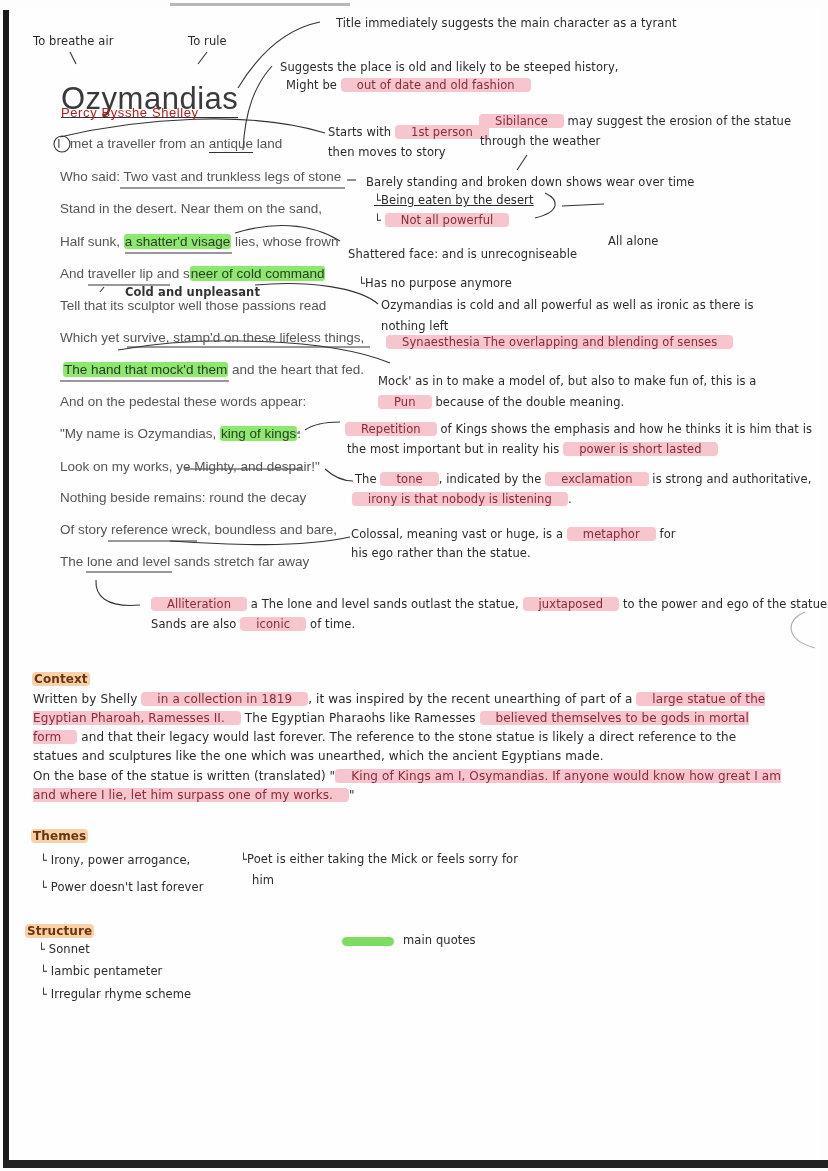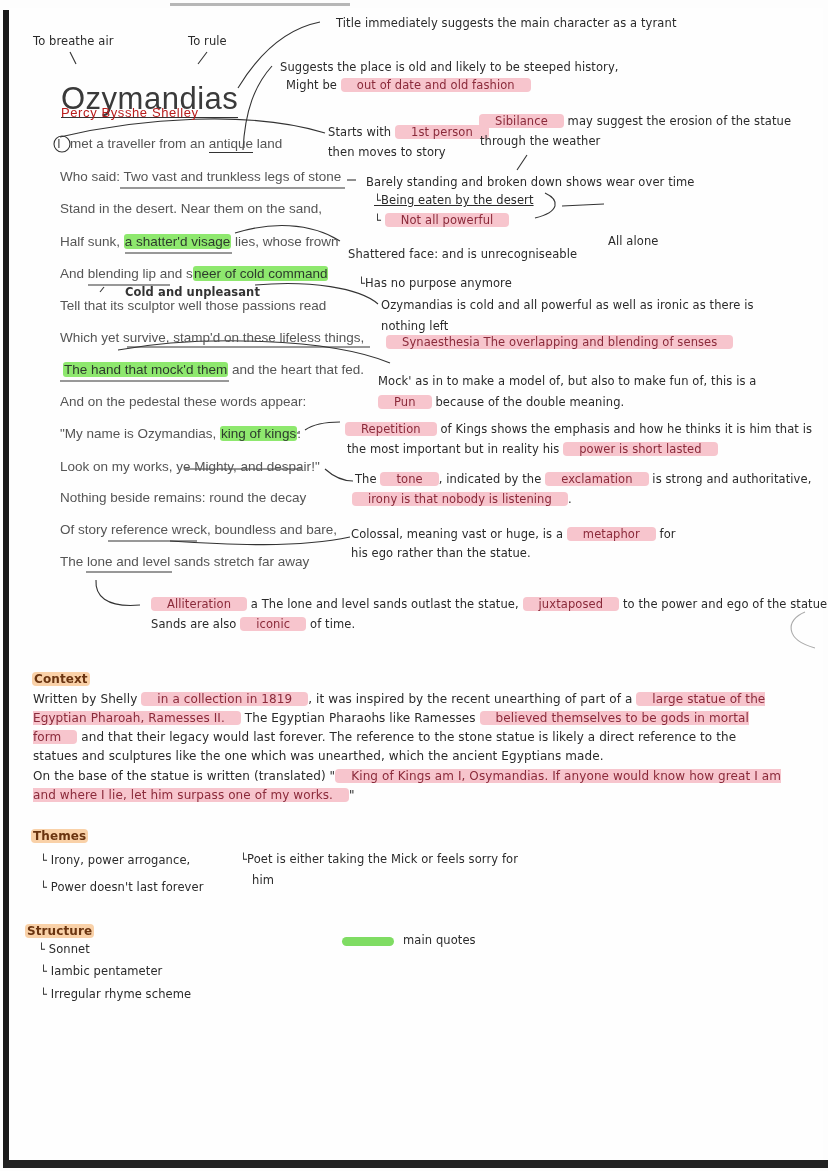--- a/index.html
+++ b/index.html
@@ -88,21 +88,21 @@
 </div>
 <div class="abs poem" style="left:57px;top:136px;">I</div>
 <div class="abs poem" style="left:60px;top:169px;">
   <span>Who said: </span><span>Two vast and trunkless legs of stone</span>
 </div>
 <div class="abs poem" style="left:60px;top:201px;">Stand in the desert. Near them on the sand,</div>
 <div class="abs poem" style="left:60px;top:234px;">
   <span>Half sunk, </span><span class="hl-green">a shatter'd visage</span><span> lies, whose frown</span>
 </div>
 <div class="abs poem" style="left:60px;top:266px;">
-  <span>And </span><span>blending lip</span><span> and s</span><span class="hl-green">neer of cold command</span>
+  <span>And </span><span>traveller lip</span><span> and s</span><span class="hl-green">neer of cold command</span>
 </div>
 <div class="abs note note-sm" style="left:125px;top:285px;font-weight:bold;color:#333;">Cold and unpleasant</div>
 <div class="abs poem" style="left:60px;top:298px;">Tell that its sculptor well those passions read</div>
 <div class="abs poem" style="left:60px;top:330px;">
   <span>Which yet survive, stam</span><span>p'd on these lifeless things,</span>
 </div>
 <div class="abs poem" style="left:63px;top:362px;">
   <span class="hl-green">The hand that mock'd them</span><span> and the heart that fed.</span>
 </div>
 <div class="abs poem" style="left:60px;top:394px;">And on the pedestal these words appear:</div>

